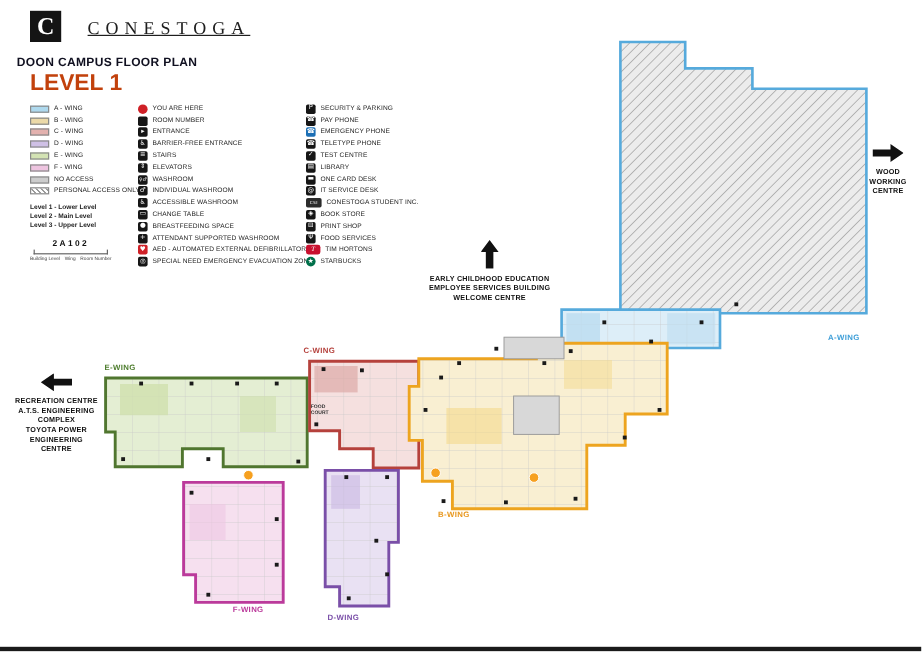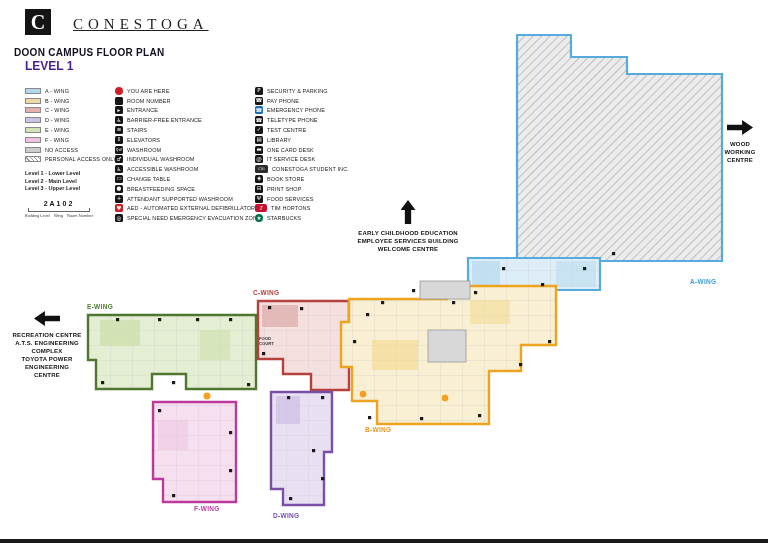--- a/index.html
+++ b/index.html
@@ -14,21 +14,21 @@
   .logo {
     position:absolute; left:25px; top:9px; width:26px; height:26px; background:#141414;
     color:#fff; display:flex; align-items:center; justify-content:center;
     font-family:"Liberation Serif", serif; font-size:20px; font-weight:bold;
   }
   .brand {
     position:absolute; left:73px; top:16px; font-family:"Liberation Serif", serif;
     font-size:15px; letter-spacing:5px; color:#1e1e1e;text-decoration:underline;
   }
   .title { position:absolute; left:14px; top:47px; font-size:10px; font-weight:bold; color:#101020; letter-spacing:0.3px; }
-  .level { position:absolute; left:25px; top:59px; font-size:12px; font-weight:bold; color:#4c1d95; }
+  .level { position:absolute; left:25px; top:59px; font-size:19px; font-weight:bold; color:#c2410c; }
 
   
   .legend-col { position:absolute; }
   .col-wings { left:25px; top:86px; width:88px; }
   .col-symbols { left:115px; top:86px; width:140px; }
   .col-services { left:255px; top:86px; width:95px; }
   .lrow { display:flex; align-items:center; gap:4px; height:9.8px; }
   .lbl { font-size:5.5px; color:#1f1f1f; white-space:nowrap; letter-spacing:0.1px; }
   .sw { width:16px; height:6px; border:0.5px solid #8a8a8a; flex:none; }
   .sw-hatch { background:repeating-linear-gradient(45deg,#ffffff 0,#ffffff 2px,#9a9a9a 2px,#9a9a9a 3px); }

